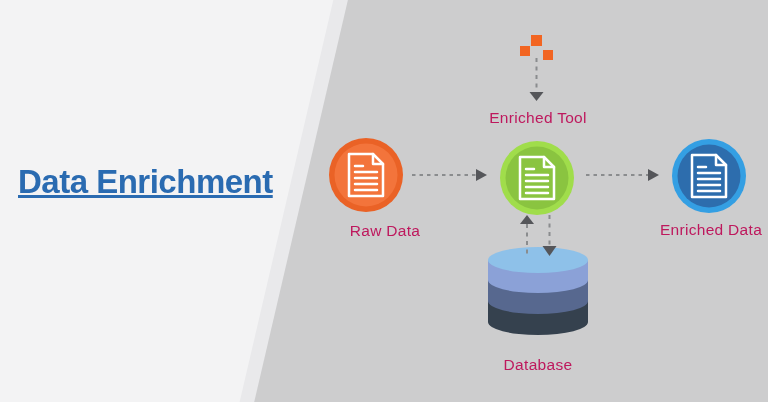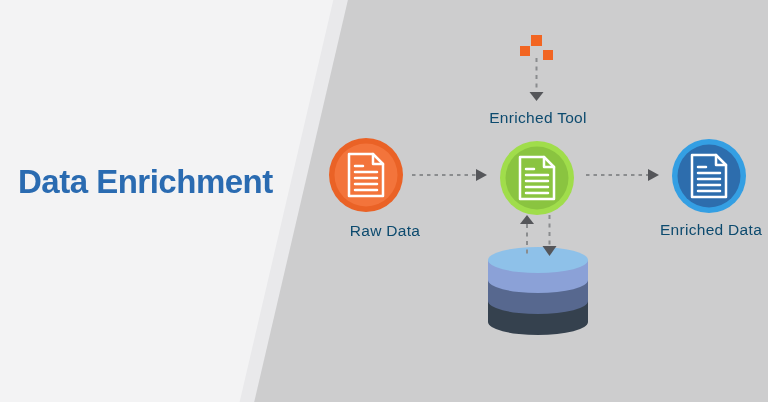--- a/index.html
+++ b/index.html
@@ -13,29 +13,29 @@
     z-index:0;
   }
   .divider-band{
     position:absolute;inset:0;background:#e9e9eb;
     clip-path:polygon(43.4% 0%,45.3% 0%,33.1% 100%,31.2% 100%);
     z-index:0;
   }
   .page-title{
     position:absolute;left:18px;top:163px;width:300px;
     font-size:33px;font-weight:bold;letter-spacing:-0.5px;
-    color:#2a6bb1;z-index:3;
+    color:#2a6bb1;z-index:3;text-decoration:underline;
   }
   .overlay{position:absolute;left:0;top:0;z-index:1;}
   .node{position:absolute;width:84px;height:84px;z-index:2;}
   .node-raw{left:324px;top:133px;}
   .node-enrich{left:495px;top:136px;}
   .node-result{left:667px;top:134px;}
   .diagram-label{
-    position:absolute;z-index:2;font-size:15.5px;color:#0c4a6e;
+    position:absolute;z-index:2;font-size:15.5px;color:#be185d;
     letter-spacing:0.3px;text-align:center;transform:translateX(-50%);
     white-space:nowrap;
   }
   .label-tool{left:538px;top:109px;}
   .label-raw{left:385px;top:222px;}
   .label-result{left:711px;top:221px;}
   .label-db{left:538px;top:356px;}
 </style>
 </head>
 <body>
@@ -126,14 +126,15 @@
       <path d="M31,39 H53"></path>
       <path d="M31,45 H53"></path>
       <path d="M31,51 H53"></path>
       <path d="M31,57 H53"></path>
     </g>
   </svg>
 
   <div class="diagram-label label-tool">Enriched Tool</div>
   <div class="diagram-label label-raw">Raw Data</div>
   <div class="diagram-label label-result">Enriched Data</div>
+  <div class="diagram-label label-db">Database</div>
 
 </div>
 
 </body></html>

